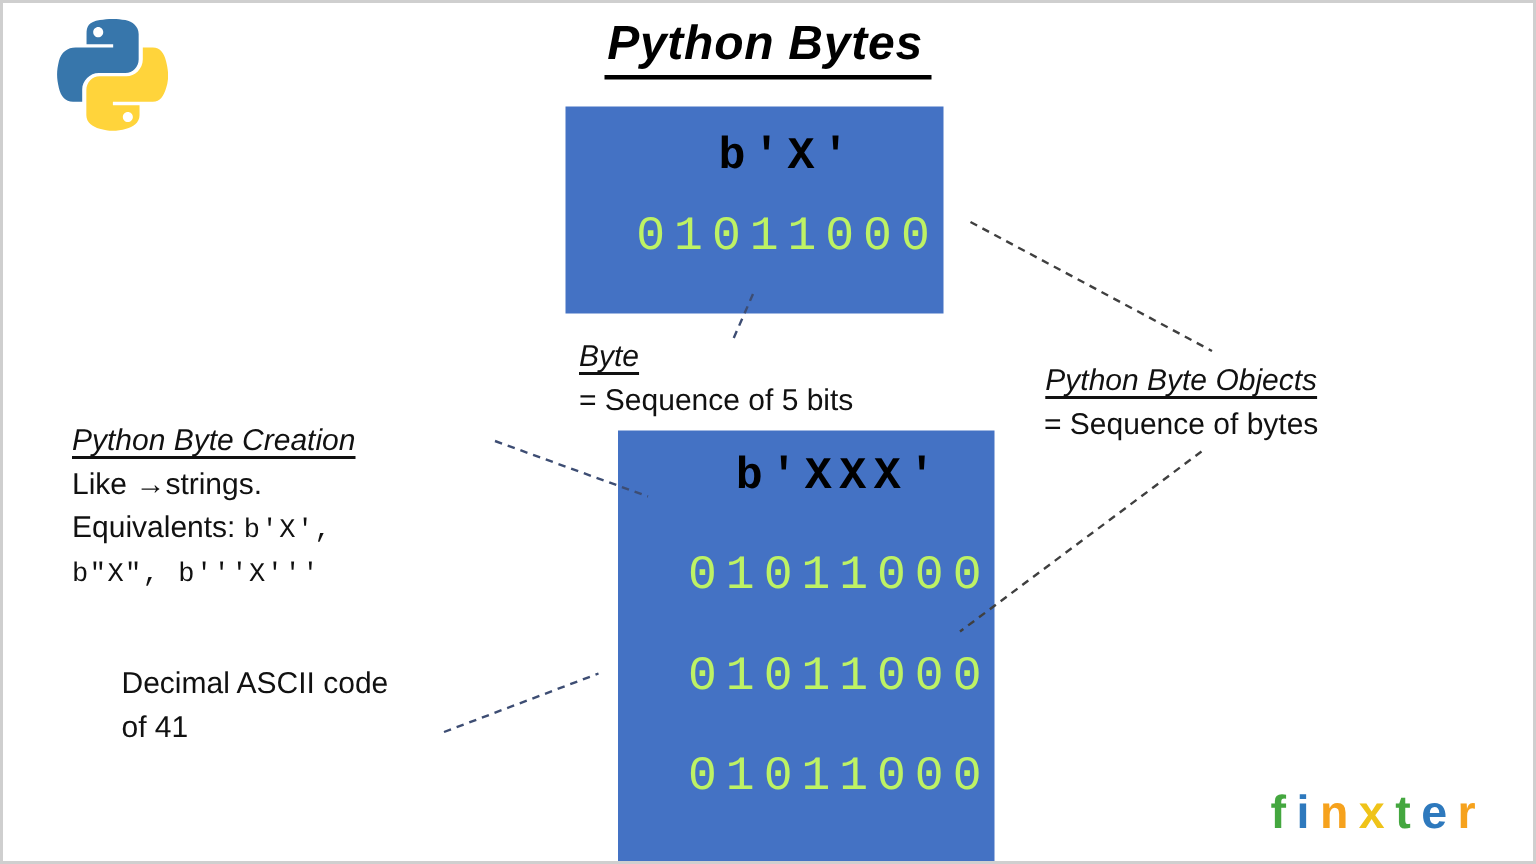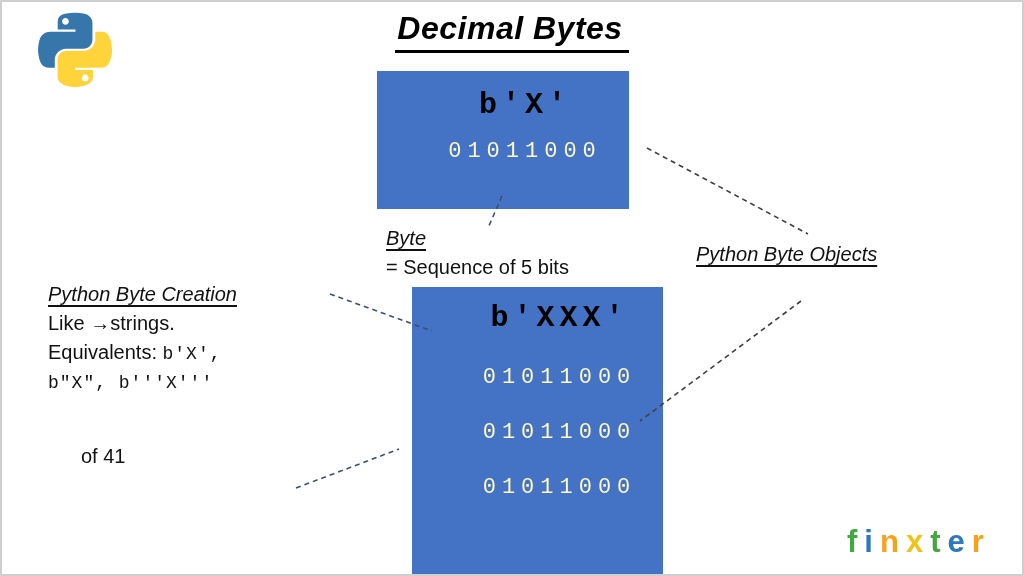--- a/index.html
+++ b/index.html
@@ -45,22 +45,22 @@
     font-weight: 700;
     color: #000;
     font-size: 30px;
     letter-spacing: 5px;
   }
   .box-single .code-label { margin-top: 17px; }
   .box-multi  .code-label { margin-top: 14px; }
   .binary {
     font-family: "Liberation Mono", "DejaVu Sans Mono", monospace;
     font-weight: 400;
-    color: #fef9c3;
-    font-size: 22px;
+    color: #bef264;
+    font-size: 32px;
     letter-spacing: 6px;
   }
   .box-single .binary { margin-top: 17px; }
   .box-multi .binary-row { margin-top: 30px; }
   .box-multi .binary-row:first-of-type { margin-top: 29px; }
 
   
   .annot { position: absolute; font-size: 20px; line-height: 29px; color: #111; }
   .annot-heading {
     font-style: italic;
@@ -97,21 +97,21 @@
 <body>
 
 <div class="slide">
 
   <svg class="python-logo" viewBox="0 0 115 115" aria-hidden="true">
     <path d="M57.6 1C52.9 1 48.4 1.4 44.4 2.2 32.7 4.3 30.6 8.6 30.6 16.6v10.5h27.6v3.5H19.2c-8 0-15 4.8-17.2 14-2.5 10.5-2.6 17.1 0 28.1 2 8.2 6.6 14 14.6 14h9.5V74.1c0-9.1 7.9-17.1 17.2-17.1h27.5c7.7 0 13.8-6.3 13.8-14V16.6c0-7.5-6.3-13.1-13.8-14.4C66.1 1.4 61.5 0.9 57.6 1zM42.7 9.4c2.9 0 5.2 2.4 5.2 5.3 0 2.9-2.3 5.2-5.2 5.2-2.9 0-5.2-2.3-5.2-5.2 0-2.9 2.3-5.3 5.2-5.3z" style="fill: rgb(55, 118, 171);"></path>
     <path d="M88.9 30.6v12.3c0 9.5-8 17.5-17.2 17.5H44.2c-7.6 0-13.8 6.5-13.8 14.1v26.3c0 7.5 6.5 11.9 13.8 14 8.7 2.6 17.1 3 27.5 0 6.9-2 13.8-6 13.8-14v-10.5H57.9v-3.5h41.3c8 0 11-5.6 13.8-14 2.9-8.6 2.8-16.9 0-28.1-2-8-5.8-14.1-13.8-14.1H88.9zM73.4 97.3c2.9 0 5.2 2.3 5.2 5.2 0 2.9-2.3 5.3-5.2 5.3-2.9 0-5.2-2.4-5.2-5.3 0-2.9 2.3-5.2 5.2-5.2z" style="fill: rgb(255, 212, 59);"></path>
   </svg>
 
   <div class="title-wrap">
-    <span class="title">Decimal Bytes</span>
+    <span class="title">Python Bytes</span>
   </div>
 
   <div class="byte-box box-single">
     <div class="code-label">b'X'</div>
     <div class="binary">01011000</div>
   </div>
 
   <div class="byte-box box-multi">
     <div class="code-label">b'XXX'</div>
     <div class="binary binary-row">01011000</div>
@@ -126,23 +126,25 @@
 
   <div class="annot annot-creation">
     <div class="annot-heading">Python Byte Creation</div>
     <div><span>Like </span><span class="arrow-glyph">→</span><span>strings.</span></div>
     <div><span>Equivalents: </span><span class="mono-inline">b'X',</span></div>
     <div class="mono-inline">b"X", b'''X'''</div>
   </div>
 
   <div class="annot annot-objects">
     <div class="annot-heading">Python Byte Objects</div>
+    <div>= Sequence of bytes</div>
   </div>
 
   <div class="annot annot-ascii">
+    <div>Decimal ASCII code</div>
     <div>of 41</div>
   </div>
 
   <svg class="connector-overlay" viewBox="0 0 1024 576" aria-hidden="true">
     <line x1="500" y1="194" x2="486" y2="226" stroke-width="1.6" stroke-dasharray="5 4" fill="none" style="stroke: rgb(61, 77, 115);"></line>
     <line x1="328" y1="292" x2="430" y2="329" stroke-width="1.6" stroke-dasharray="5 4" fill="none" style="stroke: rgb(61, 77, 115);"></line>
     <line x1="645" y1="146" x2="806" y2="232" stroke-width="1.6" stroke-dasharray="5 4" fill="none" style="stroke: rgb(63, 63, 63);"></line>
     <line x1="799" y1="299" x2="638" y2="419" stroke-width="1.6" stroke-dasharray="5 4" fill="none" style="stroke: rgb(63, 63, 63);"></line>
     <line x1="294" y1="486" x2="397" y2="447" stroke-width="1.6" stroke-dasharray="5 4" fill="none" style="stroke: rgb(61, 77, 115);"></line>
   </svg>

